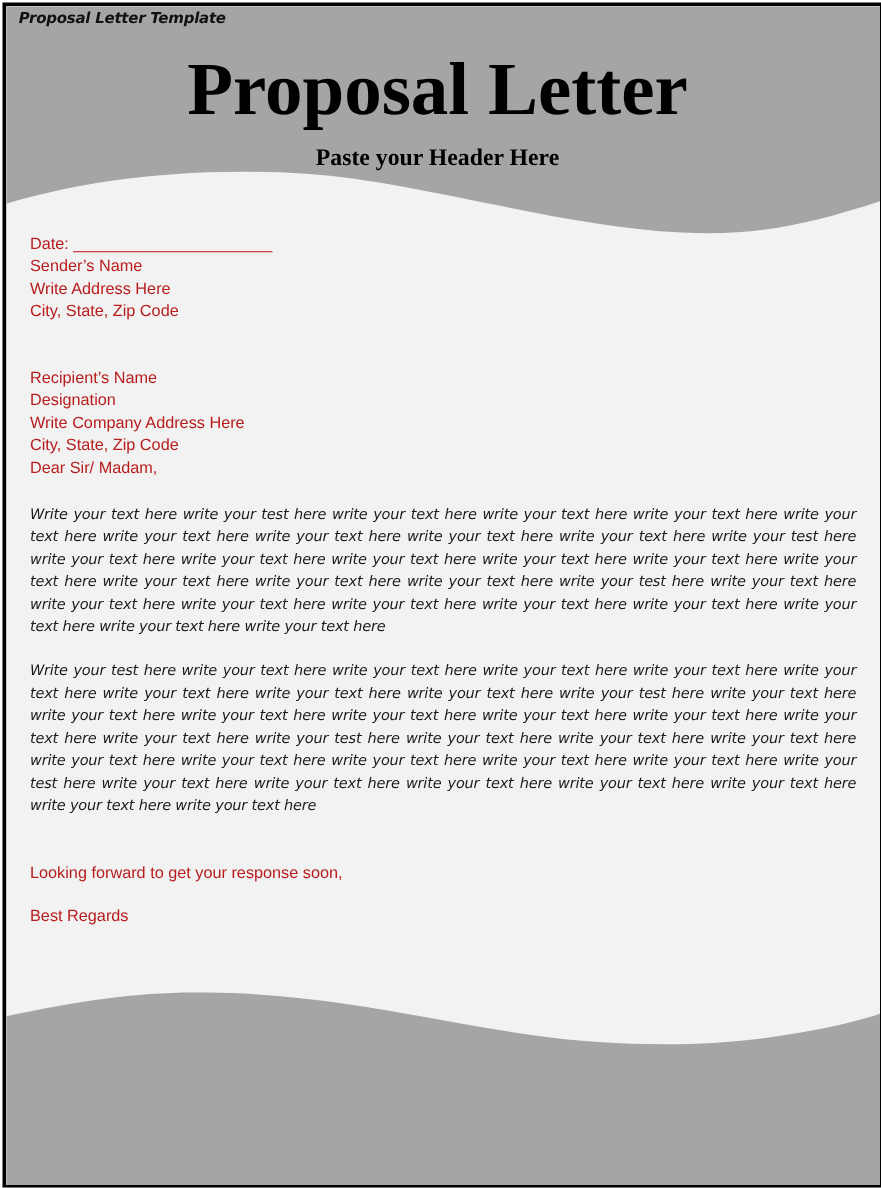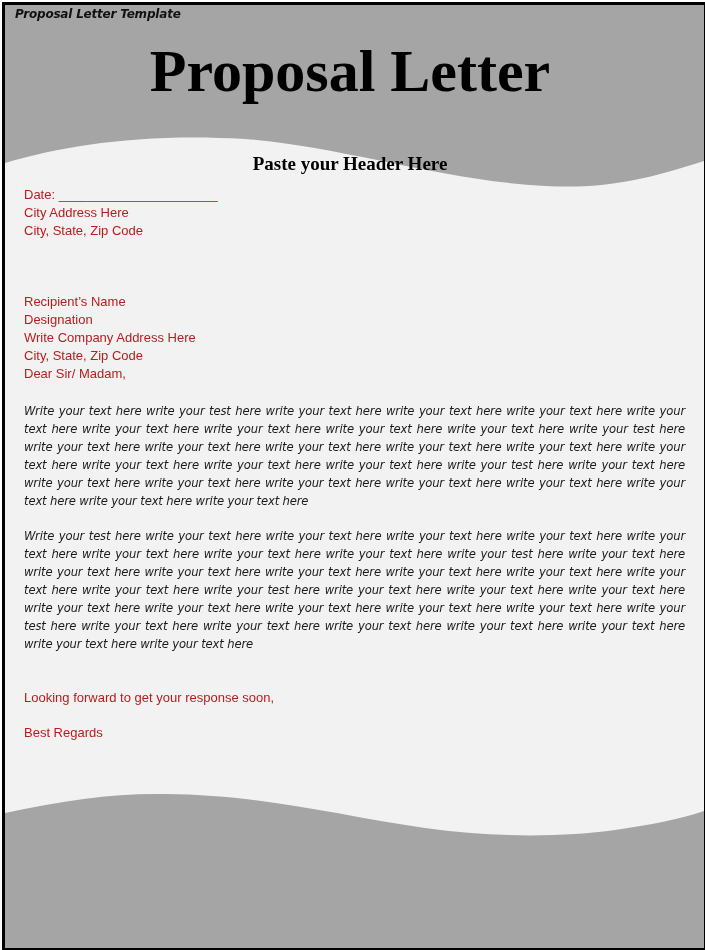--- a/index.html
+++ b/index.html
@@ -17,21 +17,20 @@
   }
   .main-title {
     position: absolute; left: 0; top: 36px; width: 690px; text-align: center;
     font-family: "Liberation Serif", serif; font-weight: bold; font-size: 60px;
     color: #000000; line-height: 1; letter-spacing: 0px;
   }
   .subtitle {
     position: absolute; left: 0; top: 111px; width: 690px; text-align: center;
     font-family: "Liberation Serif", serif; font-weight: bold; font-size: 19px;
     color: #000000;
-    margin-top: 37px;
   }
   .body-block {
     position: absolute; left: 19px; width: 662px;
     font-family: "Liberation Sans", sans-serif; font-size: 13px; color: #b91c1c;
     line-height: 18px;
   }
   .line { white-space: nowrap; }
   .para {
     position: absolute; left: 19px; width: 661px;
     font-family: "DejaVu Sans", sans-serif; font-style: italic; font-size: 11.6px;
@@ -47,21 +46,22 @@
     <path d="M0,0 L699,0 L699,156 C640,175 600,184 540,181 C440,176 330,140 240,134 C140,128 60,140 0,158 Z" fill="#a5a5a5"></path>
     <path d="M0,808 C60,795 110,788 160,789 C260,790 330,810 420,823 C490,833 560,832 610,825 C645,820 675,814 699,806 L699,943 L0,943 Z" fill="#a5a5a5"></path>
   </svg>
 
   <div class="template-label">Proposal Letter Template</div>
   <div class="main-title">Proposal Letter</div>
   <div class="subtitle">Paste your Header Here</div>
 
   <div class="body-block" style="top:181px;">
     <div class="line">Date: ______________________</div>
-    <div class="line">City Address Here</div>
+    <div class="line">Sender’s Name</div>
+    <div class="line">Write Address Here</div>
     <div class="line">City, State, Zip Code</div>
   </div>
 
   <div class="body-block" style="top:270px;margin-top:18px;">
     <div class="line">Recipient’s Name</div>
     <div class="line">Designation</div>
     <div class="line">Write Company Address Here</div>
     <div class="line">City, State, Zip Code</div>
   </div>
 

